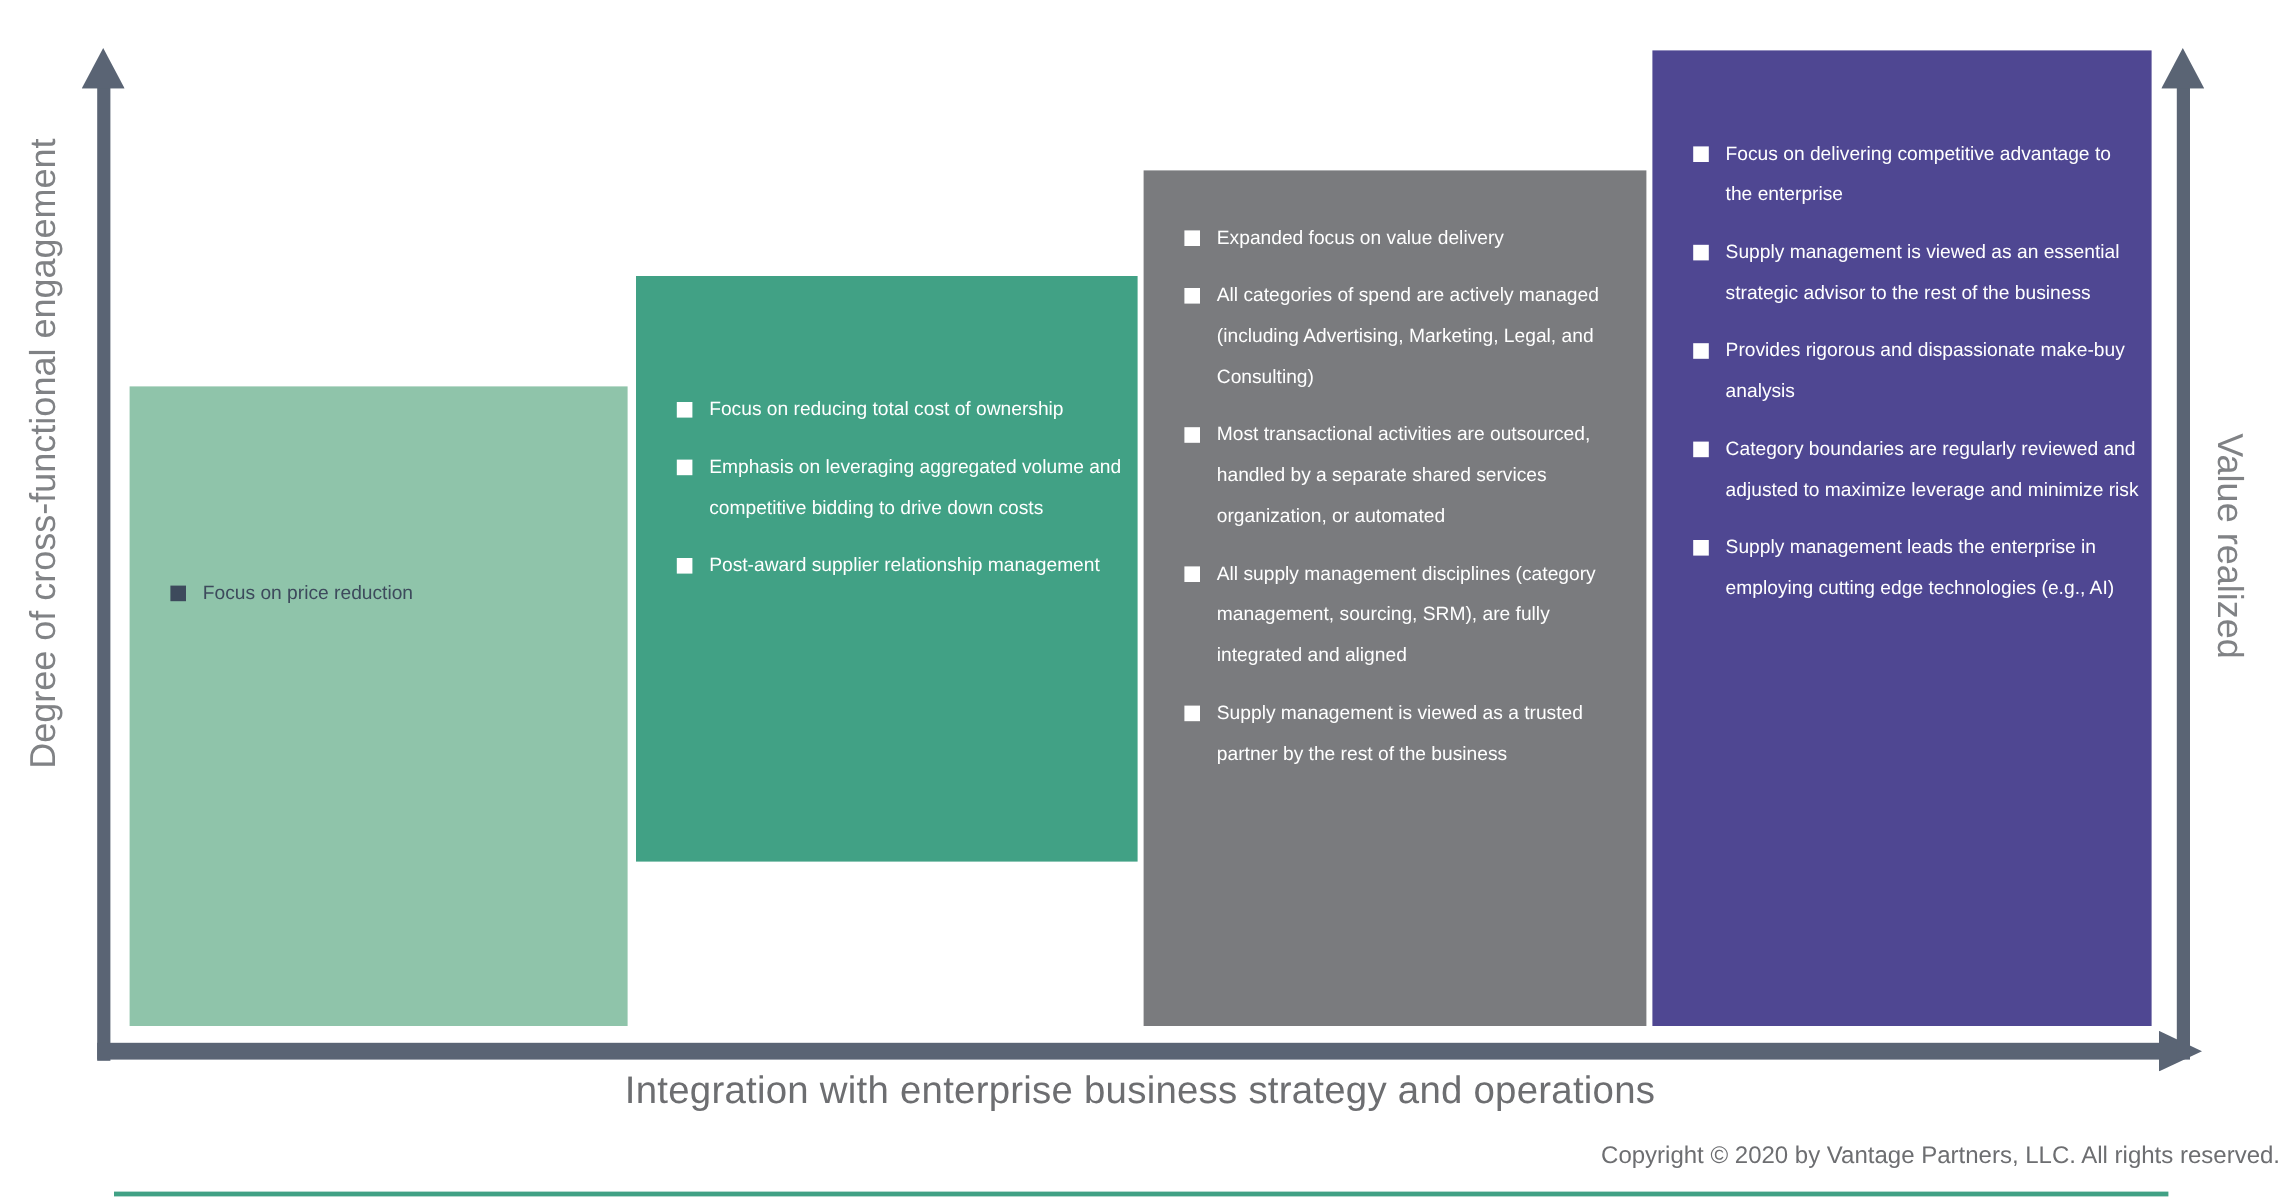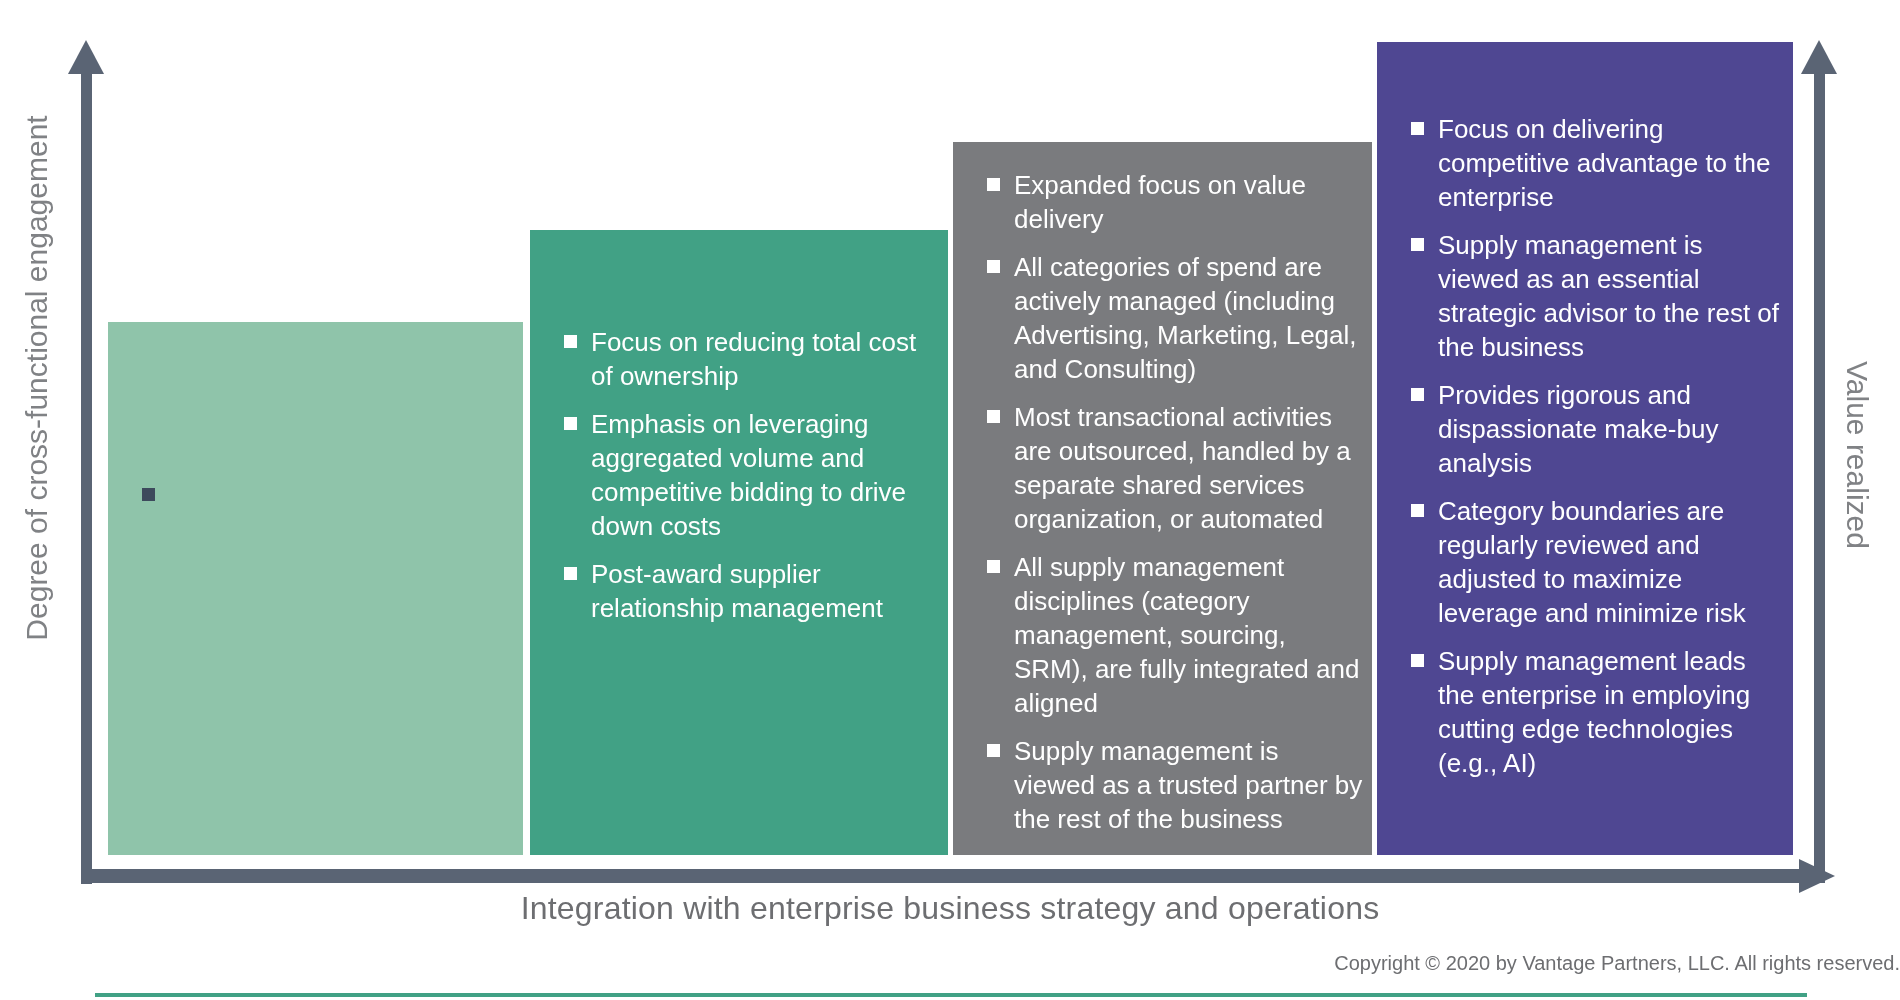--- a/index.html
+++ b/index.html
@@ -42,28 +42,28 @@
   }
   .copyright{
     left:0;top:952px;width:1900px;text-align:right;
     font-size:20px;color:#6D6E71;
   }
   .rule{left:95px;top:993px;width:1712px;height:4px;}
 
   
   .col{box-sizing:border-box;}
   .c1{left:108px;top:322px;width:415px;height:533px;padding-top:156px;}
-  .c2{left:530px;top:230px;width:418px;height:625px;padding-top:95px;}
-  .c3{left:953px;top:142px;width:419px;height:713px;padding-top:26px;}
+  .c2{left:530px;top:230px;width:418px;height:488px;padding-top:95px;}
+  .c3{left:953px;top:142px;width:419px;height:713px;padding-top:40px;}
   .c4{left:1377px;top:42px;width:416px;height:813px;padding-top:70px;}
 
   .bullets{margin:0;padding:0 8px 0 34px;list-style:none;}
   .bullets li{display:flex;gap:14px;margin:0 0 14px 0;}
   .sq{flex:0 0 13px;width:13px;height:13px;margin-top:10px;background:currentColor;}
-  .bt{font-size:26px;line-height:34px;}
+  .bt{font-size:16px;line-height:34px;}
 </style>
 </head>
 <body>
 
 <div class="canvas">
 
   <div class="abs y-label" data-bind="axes.y_label">Degree of cross-functional engagement</div>
   <div class="abs y-shaft" data-bind-bg="axes.axis_color" style="background-color: rgb(90, 100, 116);"></div>
   <div class="abs y-head head-up" data-bind-bg="axes.axis_color" style="background-color: rgb(90, 100, 116);"></div>
 
@@ -71,20 +71,21 @@
   <div class="abs x-head head-right" data-bind-bg="axes.axis_color" style="background-color: rgb(90, 100, 116);"></div>
 
   <div class="abs r-shaft" data-bind-bg="axes.axis_color" style="background-color: rgb(90, 100, 116);"></div>
   <div class="abs r-head head-up" data-bind-bg="axes.axis_color" style="background-color: rgb(90, 100, 116);"></div>
   <div class="abs r-label" data-bind="axes.right_label">Value realized</div>
 
   <div class="abs col c1" data-bind-bg="stages.0.color" style="background-color: rgb(143, 196, 170); color: rgb(61, 74, 92);">
     <ul class="bullets">
       <li>
           <span class="sq"></span>
+          <span class="bt" data-bind="stages.0.bullets.0">Focus on price reduction</span>
         </li>
     </ul>
   </div>
 
   <div class="abs col c2" data-bind-bg="stages.1.color" style="background-color: rgb(65, 161, 133); color: rgb(255, 255, 255);">
     <ul class="bullets">
       <li>
           <span class="sq"></span>
           <span class="bt" data-bind="stages.1.bullets.0">Focus on reducing total cost of ownership</span>
         </li>

